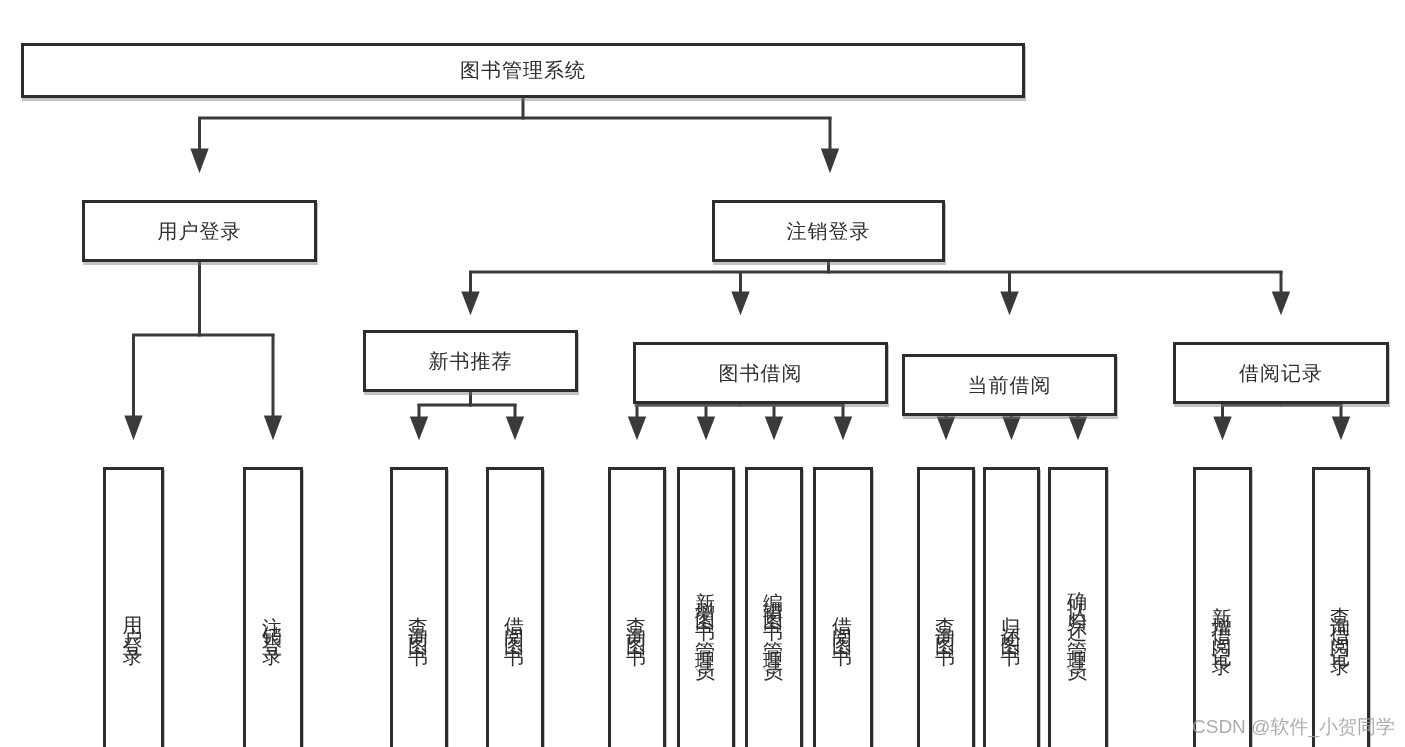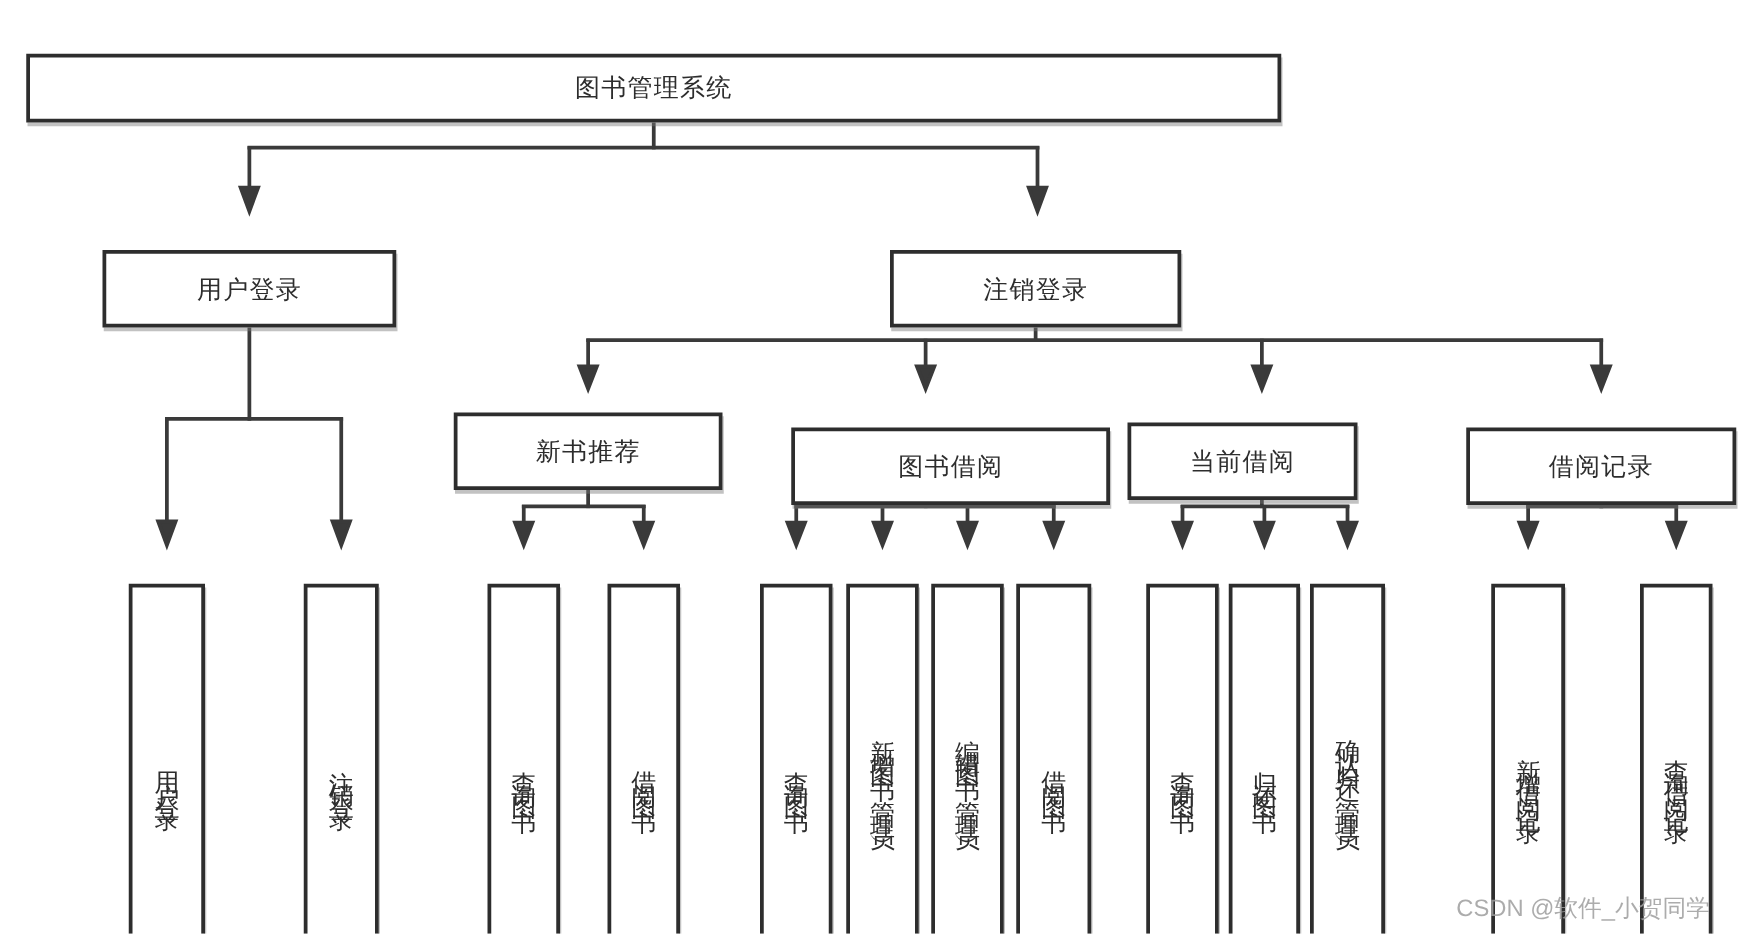--- a/index.html
+++ b/index.html
@@ -33,21 +33,21 @@
   .vbox .label {
     writing-mode:vertical-lr;
     text-orientation:mixed;
     font-size:20px;
     letter-spacing:10px;
     margin-bottom:-10px;
     white-space:nowrap;
   }
   .watermark {
     position:absolute;
-    left:1165px; top:714px;
+    left:1192px; top:714px;
     font-size:19px;
     color:rgba(158,158,158,0.85);
     z-index:3;
     white-space:nowrap;
     text-align:right;
   }
 </style>
 </head>
 <body>
 
@@ -141,21 +141,21 @@
   <div class="box hbox" style="left:712px; top:170px; width:233px; height:62px;">
     <span class="label">注销登录</span>
   </div>
 
   <div class="box hbox" style="left:363px; top:300px; width:215px; height:62px;">
     <span class="label">新书推荐</span>
   </div>
   <div class="box hbox" style="left:633px; top:312px; width:255px; height:62px;">
     <span class="label">图书借阅</span>
   </div>
-  <div class="box hbox" style="left:902px; top:308px; width:184px; height:62px;">
+  <div class="box hbox" style="left:902px; top:324px; width:215px; height:62px;">
     <span class="label">当前借阅</span>
   </div>
   <div class="box hbox" style="left:1173px; top:312px; width:216px; height:62px;text-align:center;">
     <span class="label">借阅记录</span>
   </div>
 
   <div class="box vbox" style="left:103px; top:437px; width:61px; height:298px;">
     <span class="label">用户登录</span>
   </div>
   <div class="box vbox" style="left:243px; top:437px; width:60px; height:298px;">

